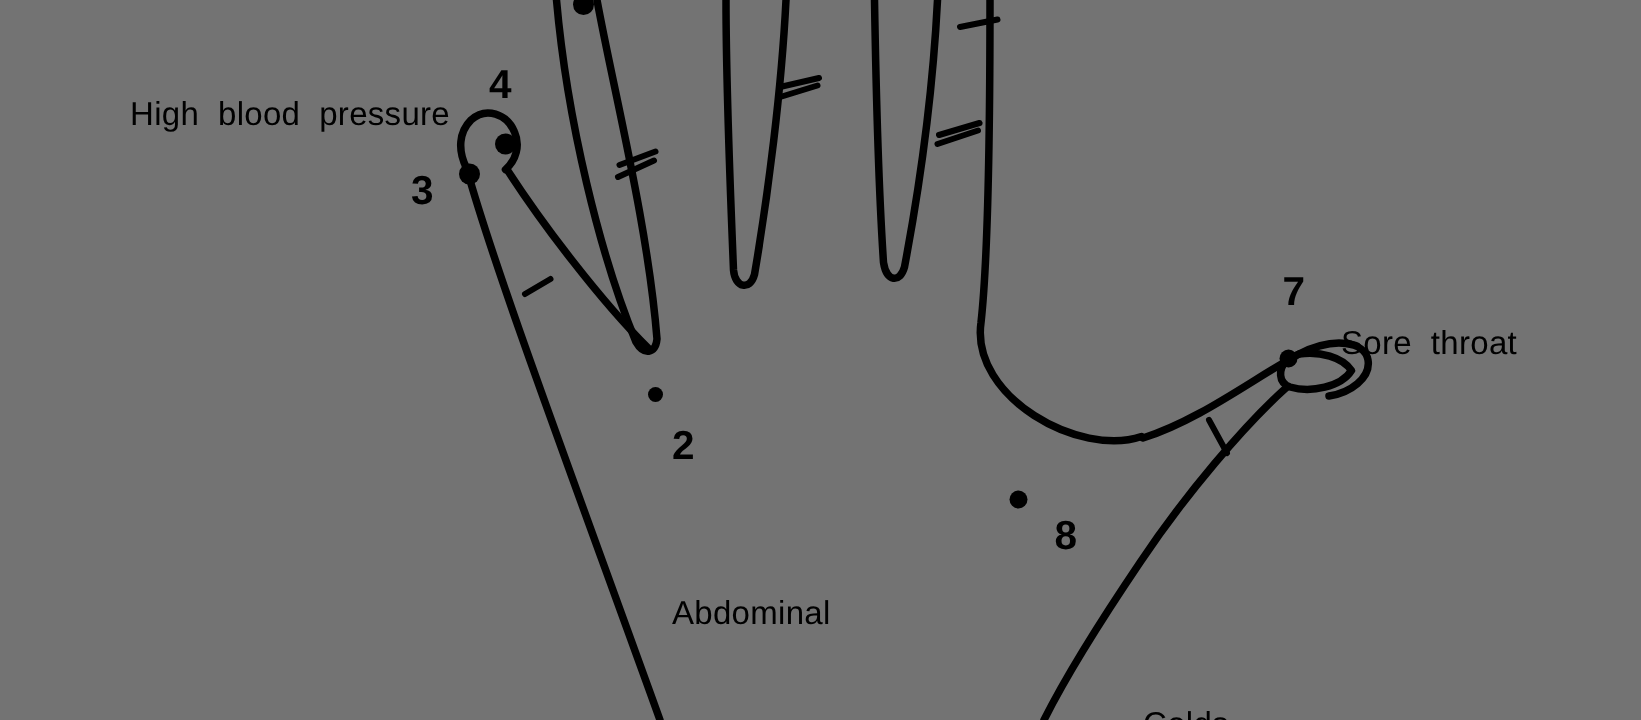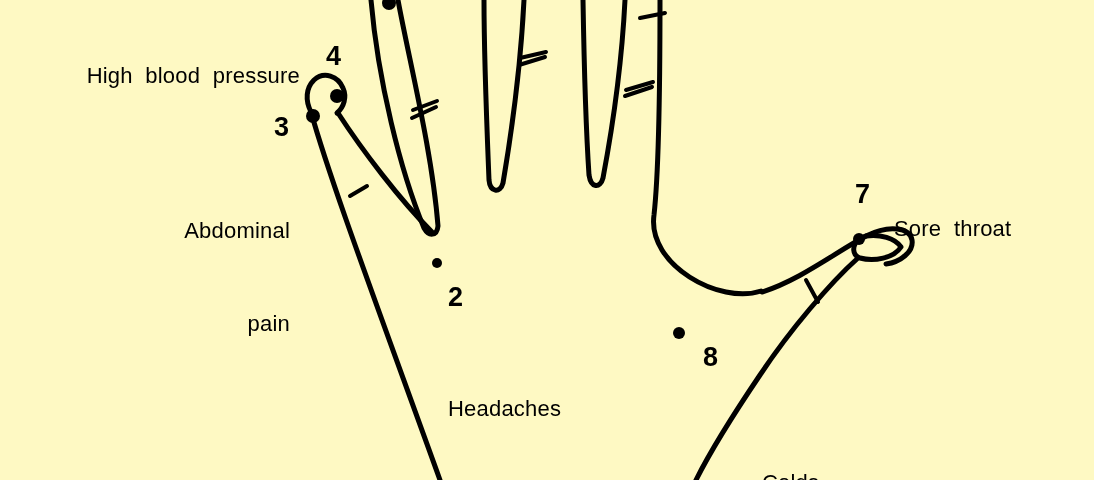--- a/index.html
+++ b/index.html
@@ -7,21 +7,21 @@
     padding: 0;
     background: #ffffff;
   }
   body {
     font-family: "Liberation Sans", sans-serif;
   }
   #page {
     position: relative;
     width: 1094px;
     height: 480px;
-    background: #fef9c3;
+    background: #737373;
     overflow: hidden;
   }
   #hand-svg {
     position: absolute;
     left: 0;
     top: 0;
     width: 1094px;
     height: 480px;
   }
   .label {
@@ -89,27 +89,23 @@
       <circle cx="437" cy="263" r="5"></circle>
       <circle cx="679" cy="333" r="6"></circle>
       <circle cx="859" cy="239" r="6"></circle>
     </g>
   </svg>
 
   <div class="label label-right" style="left:72px; top:-2px; width:228px;">
     <div>High  blood  pressure</div>
   </div>
 
-  <div class="label label-right" style="left:110px; top:153px; width:180px;">
-    <div>Abdominal</div>
-    <div>pain</div>
-  </div>
 
   <div class="label" style="left:448px; top:331px;">
-    <div>Headaches</div>
+    <div>Abdominal</div>
     
     
     
   </div>
 
   <div class="label" style="left:894px; top:151px;">
     <div>Sore  throat</div>
   </div>
 
   <div class="label" style="left:762px; top:405px;">

